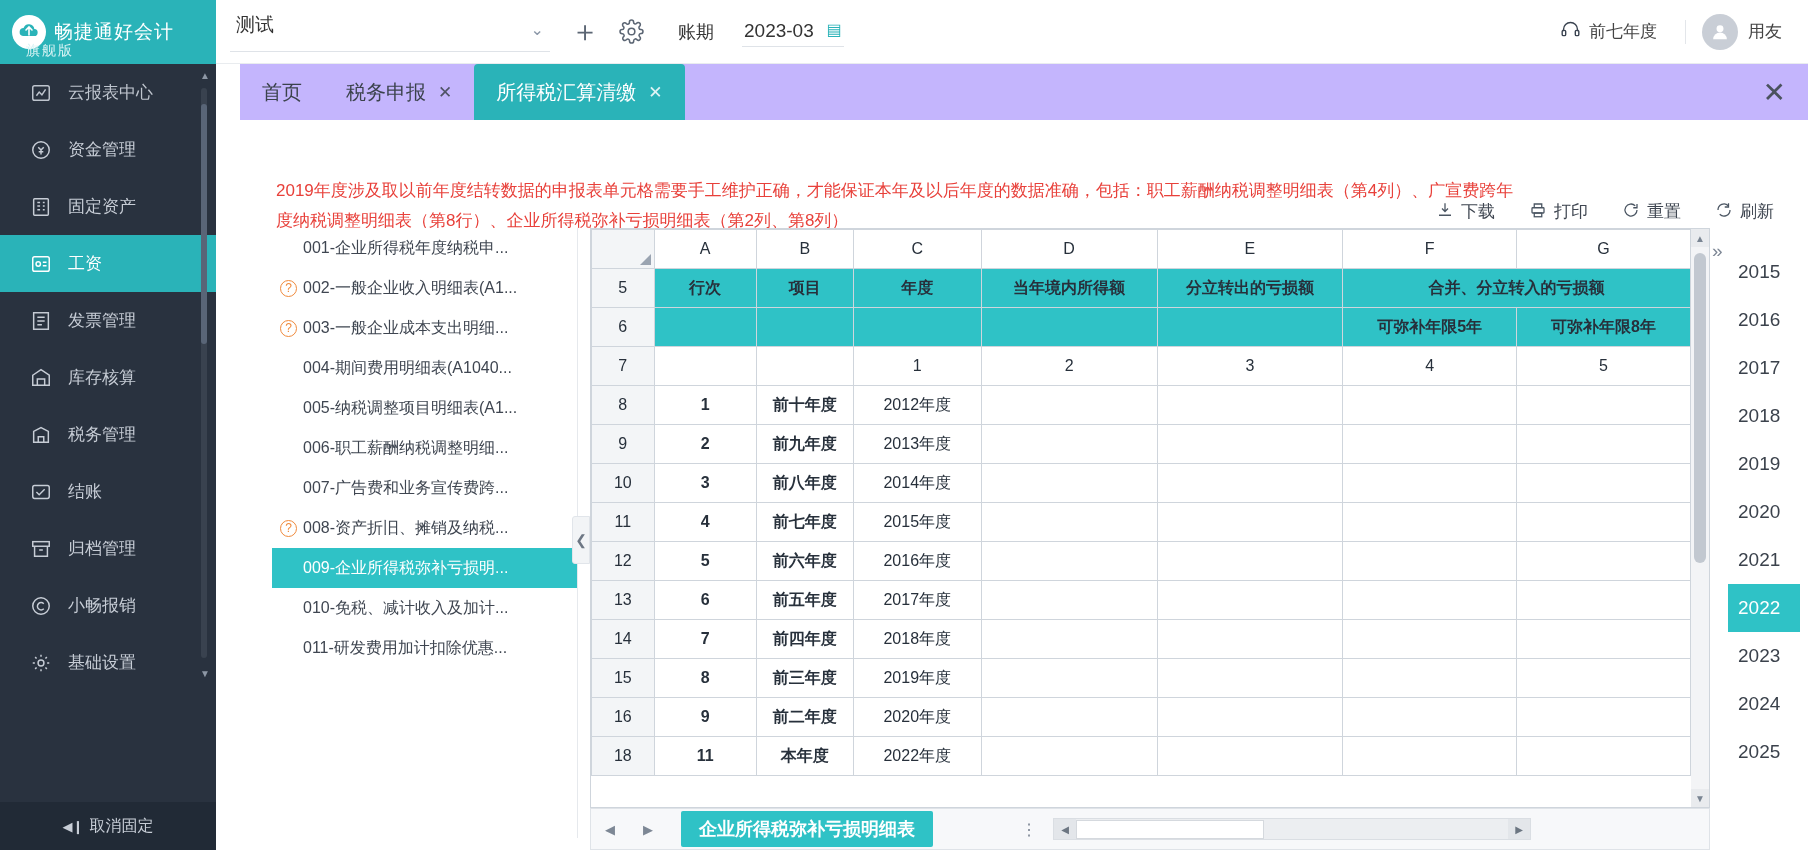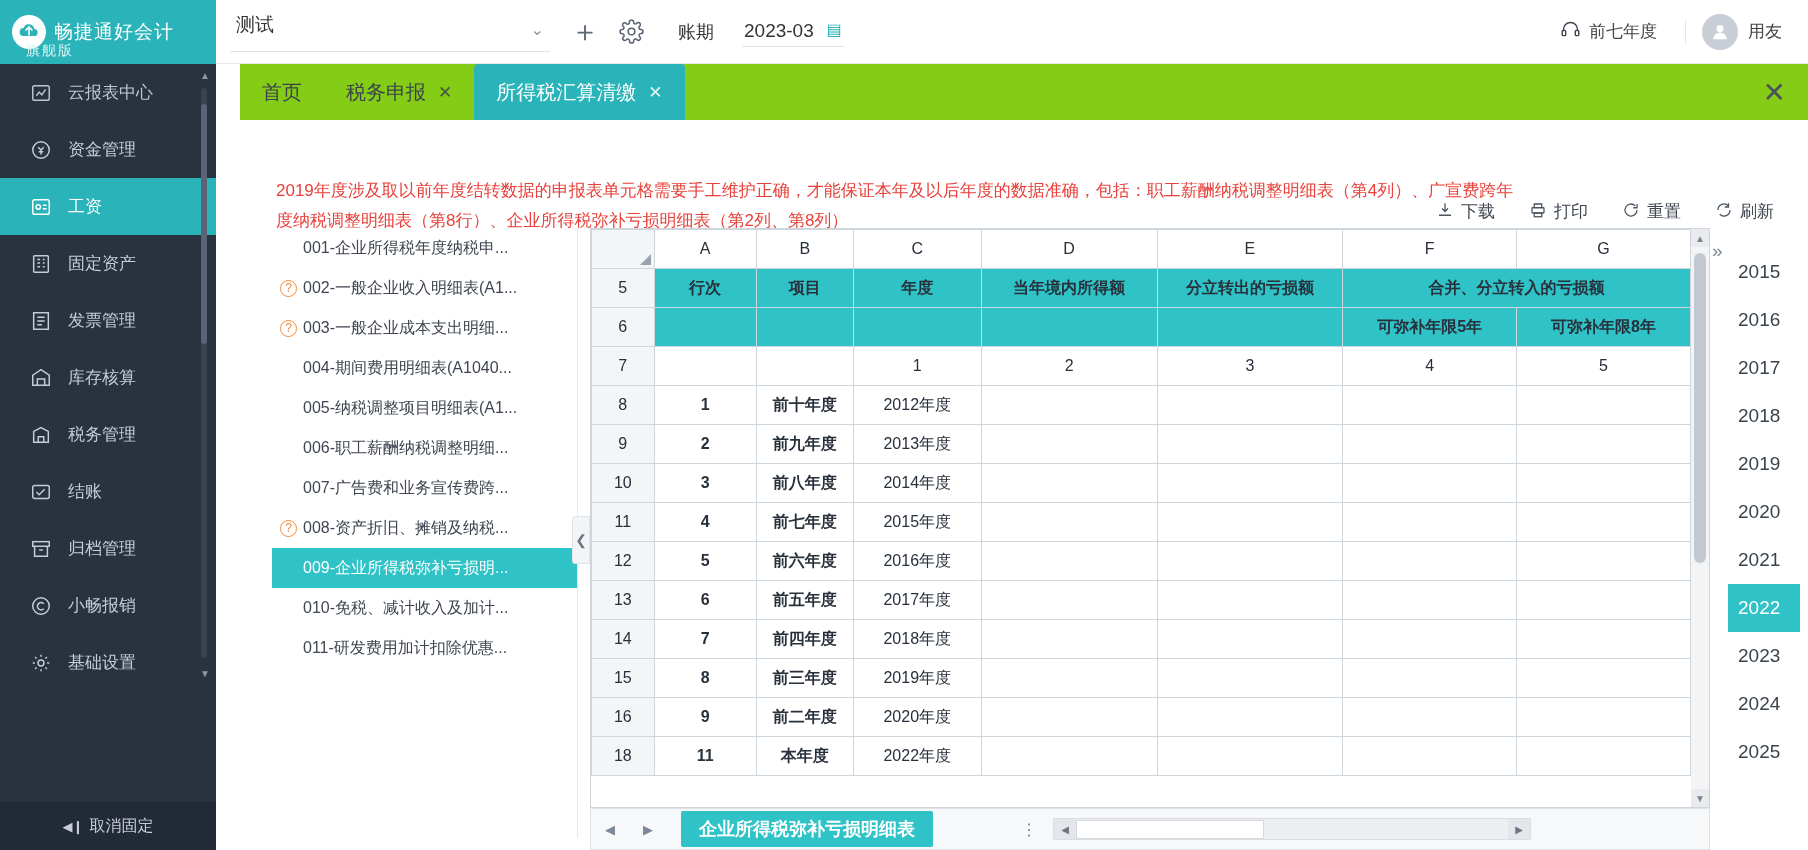--- a/index.html
+++ b/index.html
@@ -142,21 +142,21 @@
     width: 36px; height: 36px; border-radius: 50%;
     background: #c9ced6; display: flex; align-items: center; justify-content: center;
     color: #fff; font-size: 19px; margin-right: 10px;
   }
   .user-name { font-size: 17px; color: #444; }
 
   
   .tabsrow {
     position: absolute; left: 240px; top: 64px;
     width: 1568px; height: 56px;
-    background: #84cc16;
+    background: #c4b5fd;
     display: flex; align-items: flex-end;
   }
   .tab {
     height: 56px;
     display: flex; align-items: center;
     padding: 0 22px;
     font-size: 20px; color: #3b424c;
     cursor: pointer;
     position: relative;
   }
@@ -386,38 +386,38 @@
       </div>
       <div class="nav-item">
         <span class="ico">
           <svg width="22" height="22" viewBox="0 0 24 24" fill="none" stroke="#c7cdd6" stroke-width="1.6">
             <circle cx="12" cy="12" r="9"></circle>
               <path d="M9 9l3 3 3-3M12 12v5M9.5 14h5"></path>
           </svg>
         </span>
         <span>资金管理</span>
       </div>
+      <div class="nav-item">
+        <span class="ico">
+          <svg width="22" height="22" viewBox="0 0 24 24" fill="none" stroke="#c7cdd6" stroke-width="1.6">
+            <rect x="4" y="3" width="16" height="18" rx="1"></rect>
+              <path d="M8 7h3M8 11h3M8 15h3M14 7h2M14 11h2M14 15h2"></path>
+          </svg>
+        </span>
+        <span>固定资产</span>
+      </div>
       <div class="nav-item active">
         <span class="ico">
           <svg width="22" height="22" viewBox="0 0 24 24" fill="none" stroke="#ffffff" stroke-width="1.6">
             <rect x="3" y="4" width="18" height="16" rx="2"></rect>
               <circle cx="9" cy="12" r="2.4"></circle>
               <path d="M14 10h4M14 14h4"></path>
           </svg>
         </span>
         <span>工资</span>
-      </div>
-      <div class="nav-item">
-        <span class="ico">
-          <svg width="22" height="22" viewBox="0 0 24 24" fill="none" stroke="#c7cdd6" stroke-width="1.6">
-            <rect x="4" y="3" width="16" height="18" rx="1"></rect>
-              <path d="M8 7h3M8 11h3M8 15h3M14 7h2M14 11h2M14 15h2"></path>
-          </svg>
-        </span>
-        <span>固定资产</span>
       </div>
       <div class="nav-item">
         <span class="ico">
           <svg width="22" height="22" viewBox="0 0 24 24" fill="none" stroke="#c7cdd6" stroke-width="1.6">
             <rect x="4" y="3" width="16" height="18"></rect>
               <path d="M8 8h8M8 12h8M8 16h5"></path>
           </svg>
         </span>
         <span>发票管理</span>
       </div>

